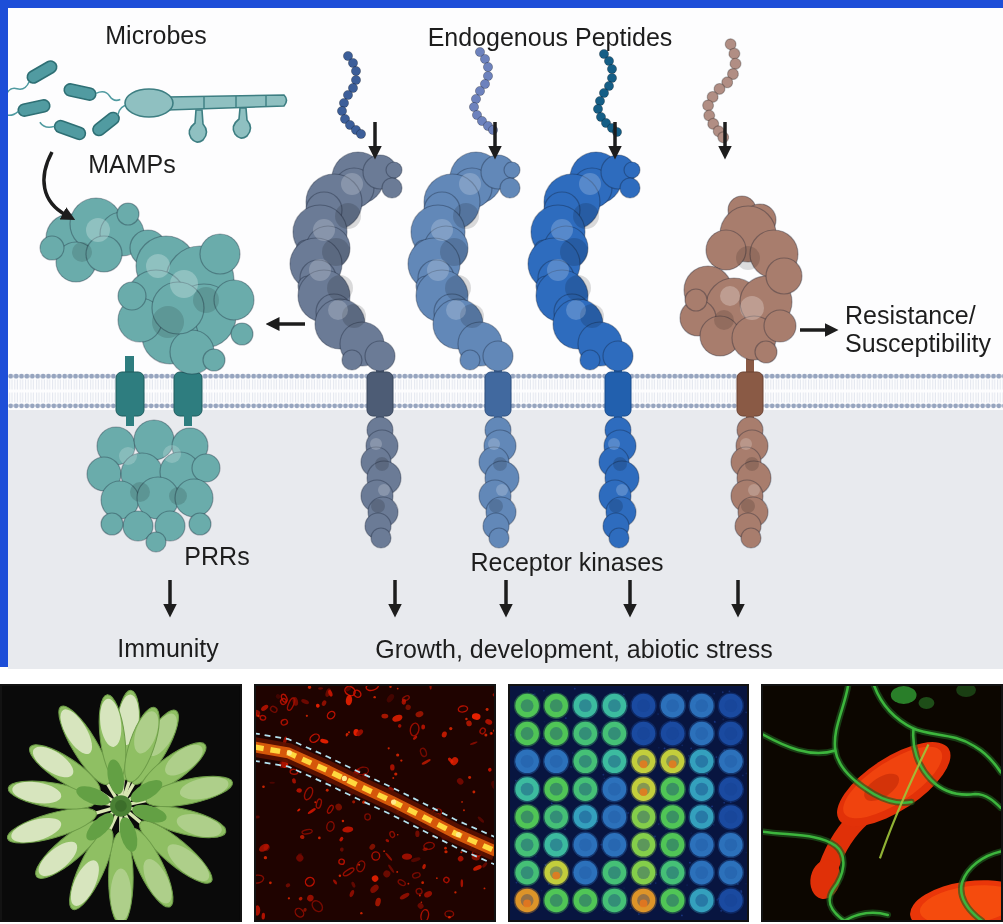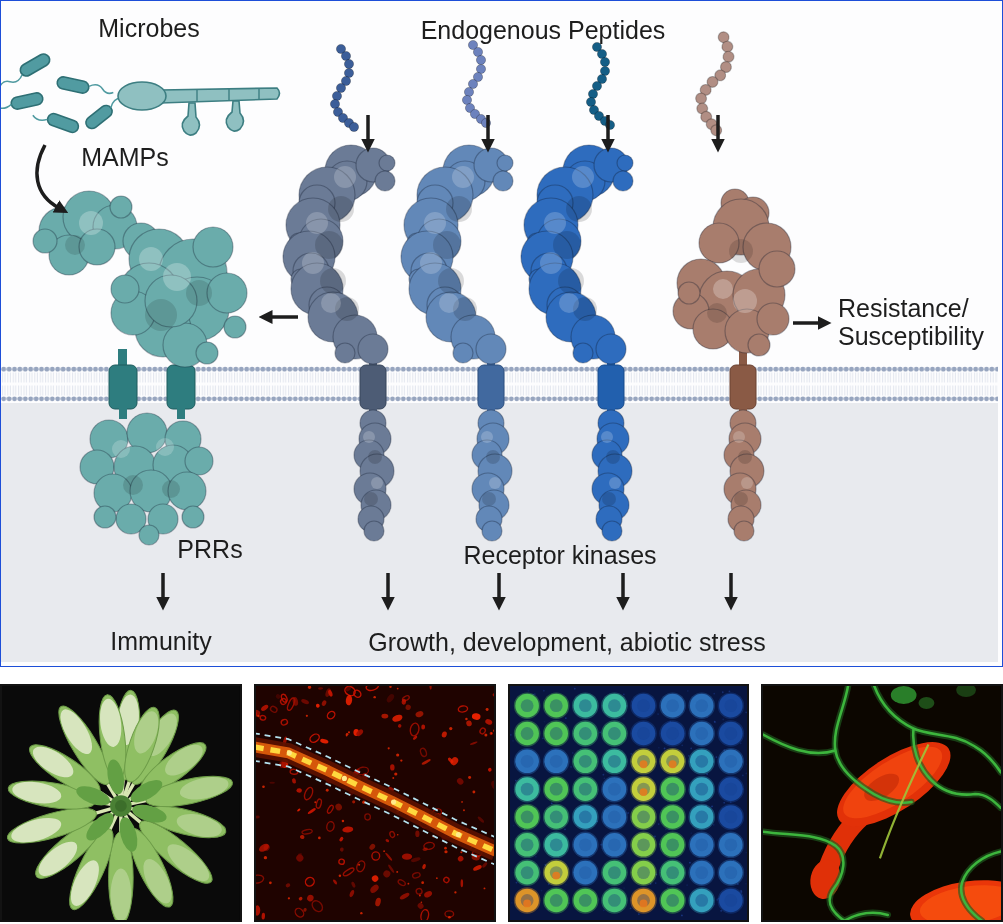--- a/index.html
+++ b/index.html
@@ -2,21 +2,21 @@
 <html style="--teal: #6aacab; --slate: #6b7b96; --blue: #6288b8; --bblue: #2e6cbe; --brown: #a87d6d; --p1: #3c5e99; --p2: #6d82bd; --p3: #155e86; --p4: #b18e84; --ink: #1d1d1d;"><head>
 <meta charset="utf-8">
 <style>
   :root{
     --teal:#6aacab; --slate:#6b7b96; --blue:#6288b8; --bblue:#2e6cbe; --brown:#a87d6d;
     --p1:#3c5e99; --p2:#6d82bd; --p3:#155e86; --p4:#b18e84;
     --ink:#1d1d1d;
   }
   html,body{margin:0;padding:0;background:#ffffff;}
   body{width:1003px;height:924px;font-family:"Liberation Sans",sans-serif;overflow:hidden;}
-  .diagram-box{box-sizing:border-box;width:1003px;height:667px;border:1px solid #1d4ed8;background:#fdfdfe;}
+  .diagram-box{box-sizing:border-box;width:1003px;height:667px;border:8px solid #1d4ed8;background:#fdfdfe;}
   .diagram-box svg{display:block;}
   .panels{display:flex;gap:12px;margin-top:17px;height:238px;}
   .panel{flex:1;margin:0;box-sizing:border-box;border:2px solid #131313;background:#000;overflow:hidden;}
   .panel svg{display:block;width:100%;height:100%;}
   text{fill:var(--ink);font-size:25px;font-family:"Liberation Sans",sans-serif;}
   .arrow{stroke:var(--ink);stroke-width:3.5;fill:none;}
   .c-teal{color:var(--teal)} .c-slate{color:var(--slate)} .c-blue{color:var(--blue)}
   .c-bblue{color:var(--bblue)} .c-brown{color:var(--brown)}
   .c-p1{color:var(--p1)} .c-p2{color:var(--p2)} .c-p3{color:var(--p3)} .c-p4{color:var(--p4)}
   .blob{fill:currentColor;stroke:rgba(15,25,45,.32);stroke-width:1.2;}

